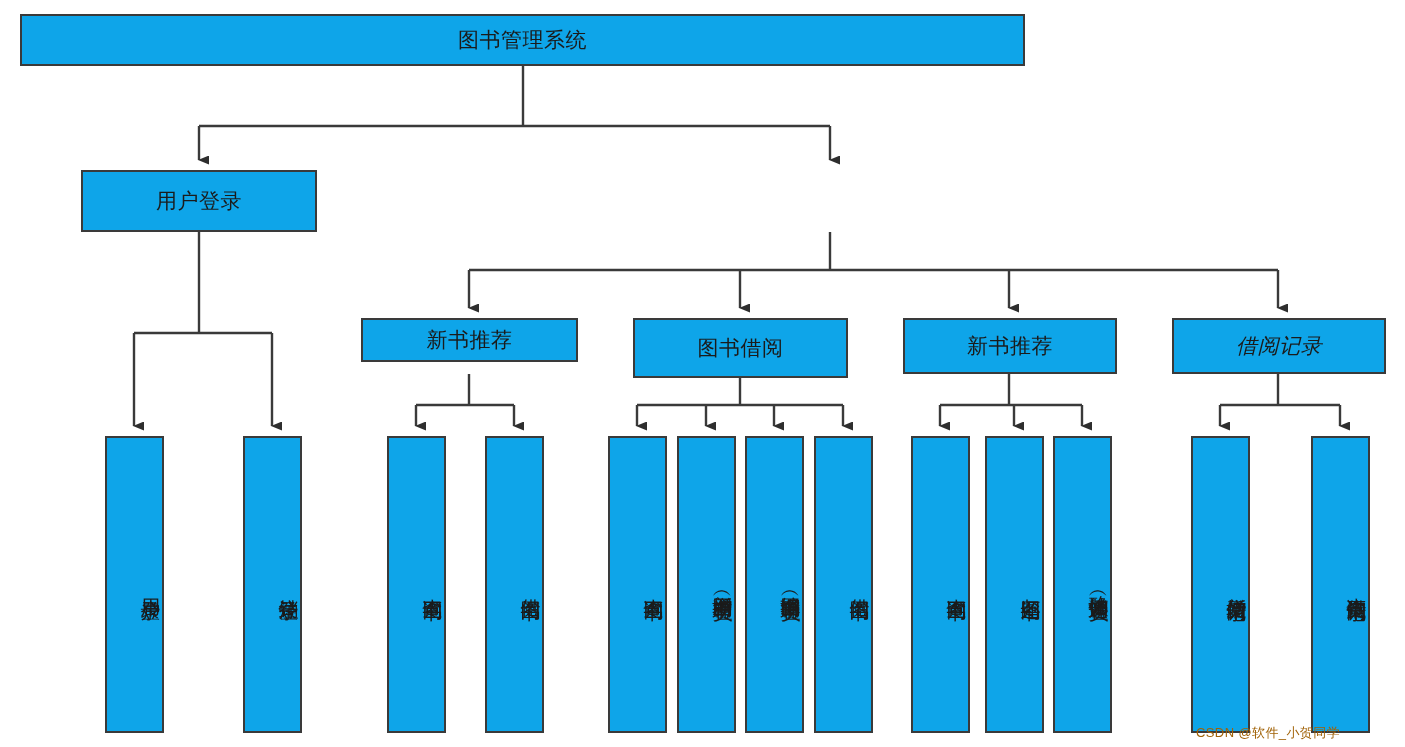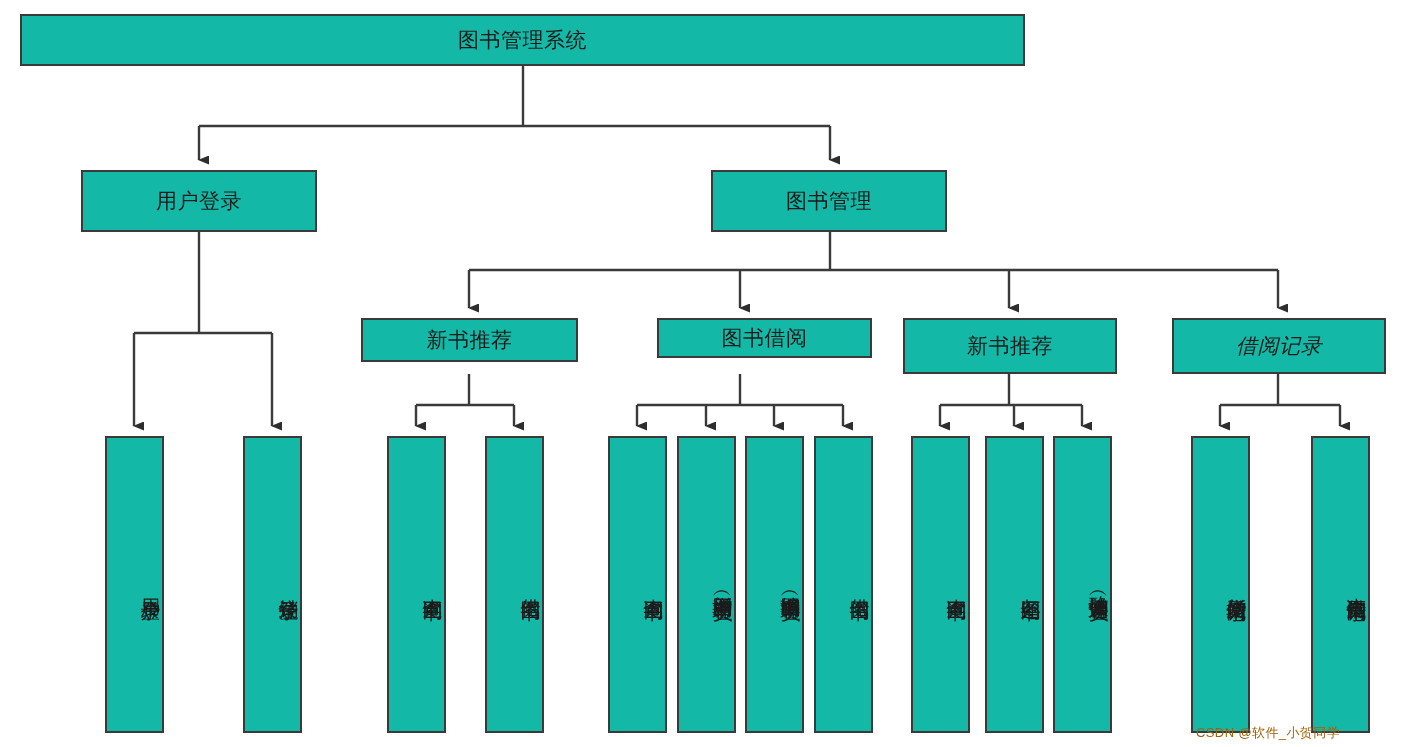--- a/index.html
+++ b/index.html
@@ -22,21 +22,21 @@
     position: absolute;
     left: 0;
     top: 0;
     width: 1405px;
     height: 747px;
     pointer-events: none;
   }
   .node {
     position: absolute;
     box-sizing: border-box;
-    background: #14b8a6;
+    background: #0ea5e9;
     border: 2px solid #3a3a3a;
     display: flex;
     align-items: center;
     justify-content: center;
     color: #1b1b1b;
     line-height: 1.12;
   }
   .node.horiz {
     font-size: 21px;
     letter-spacing: 0.5px;
@@ -122,28 +122,25 @@
     </g>
   </svg>
 
   <div class="node horiz" style="left:20px; top:14px; width:1005px; height:52px;">
     <span>图书管理系统</span>
   </div>
 
   <div class="node horiz" style="left:81px; top:170px; width:236px; height:62px;">
     <span>用户登录</span>
   </div>
-  <div class="node horiz" style="left:711px; top:170px; width:236px; height:62px;">
-    <span>图书管理</span>
-  </div>
 
   <div class="node horiz" style="left:361px; top:318px; width:217px; height:44px;">
     <span>新书推荐</span>
   </div>
-  <div class="node horiz" style="left:657px; top:318px; width:215px; height:40px;">
+  <div class="node horiz" style="left:633px; top:318px; width:215px; height:60px;">
     <span>图书借阅</span>
   </div>
   <div class="node horiz" style="left:903px; top:318px; width:214px; height:56px;">
     <span>新书推荐</span>
   </div>
   <div class="node horiz" style="left:1172px; top:318px; width:214px; height:56px;font-style:italic;">
     <span>借阅记录</span>
   </div>
 
   <div class="node vert" style="left:105px; top:436px; width:59px; height:297px;">

